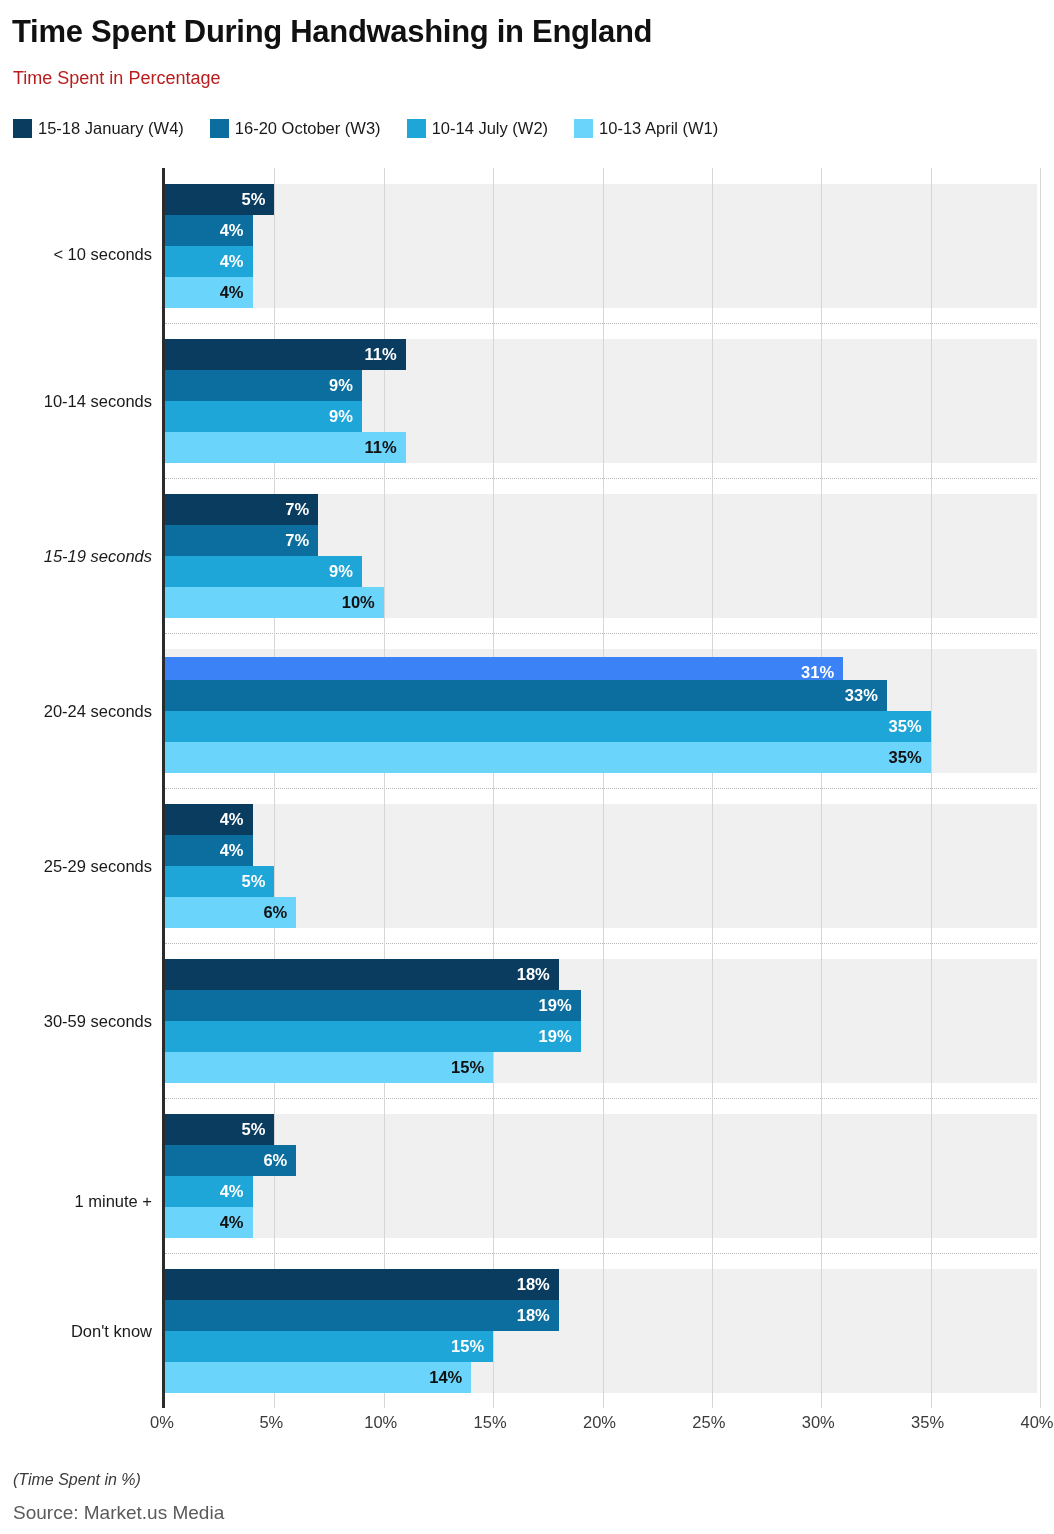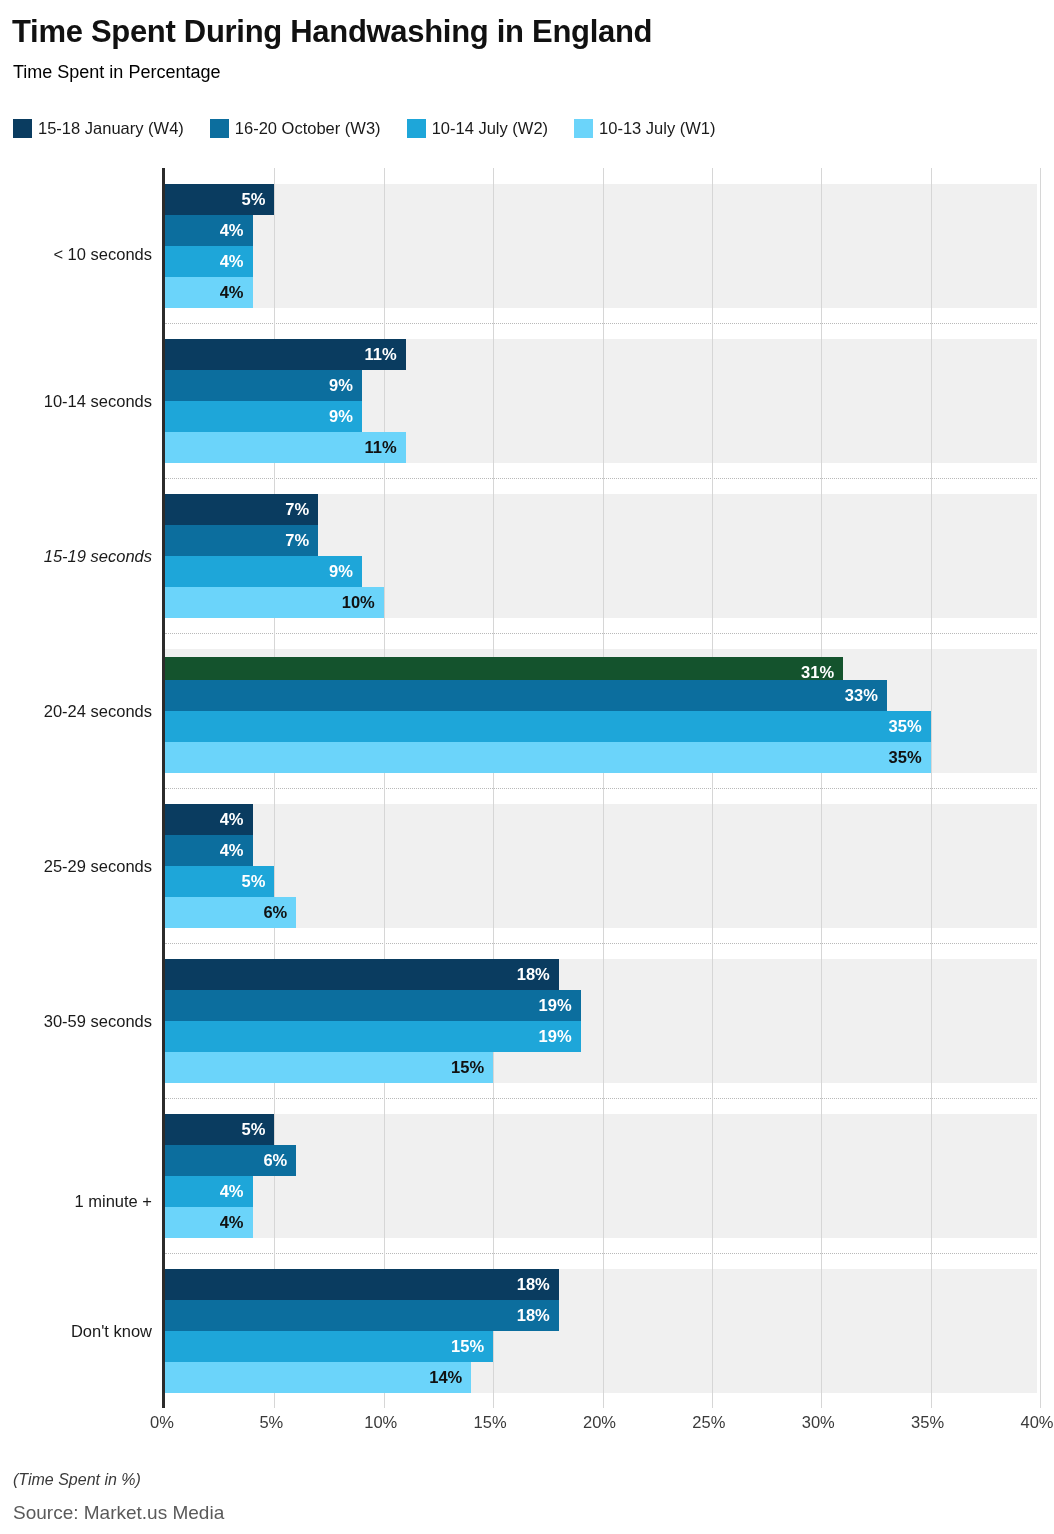--- a/index.html
+++ b/index.html
@@ -18,24 +18,24 @@
     position: absolute;
     left: 12px; top: 14px;
     font-size: 31px;
     font-weight: bold;
     letter-spacing: -0.3px;
     color: #111111;
     white-space: nowrap;
   }
   .subtitle {
     position: absolute;
-    left: 13px; top: 62px;
+    left: 13px; top: 68px;
     font-size: 18px;
     font-weight: normal;
-    color: #000000;
+    color: #b91c1c;
     white-space: nowrap;
   }
 
   
   .legend {
     position: absolute;
     left: 13px; top: 119px;
     display: flex;
     align-items: center;
     gap: 0px;
@@ -167,21 +167,21 @@
       <div class="legend-item">
         <span class="legend-swatch" style="background: rgb(12, 110, 158);"></span>
         <span class="legend-label">16-20 October (W3)</span>
       </div>
       <div class="legend-item">
         <span class="legend-swatch" style="background: rgb(30, 166, 217);"></span>
         <span class="legend-label">10-14 July (W2)</span>
       </div>
       <div class="legend-item">
         <span class="legend-swatch" style="background: rgb(107, 212, 250);"></span>
-        <span class="legend-label">10-13 July (W1)</span>
+        <span class="legend-label">10-13 April (W1)</span>
       </div>
     </div>
 
   <div class="chart">
     <div class="ylabels" id="ylabels">
         <div class="ylabel" style="top: 86px;">&lt; 10 seconds</div>
         <div class="ylabel" style="top: 232.5px;">10-14 seconds</div>
         <div class="ylabel" style="top: 387.5px; font-style: italic;">15-19 seconds</div>
         <div class="ylabel" style="top: 542.5px;">20-24 seconds</div>
         <div class="ylabel" style="top: 697.5px;">25-29 seconds</div>
@@ -250,21 +250,21 @@
         </div>
         <div class="bar" style="top: 356.5px; width: 153.125px; background: rgb(12, 110, 158);">
           <span class="bar-value v-dark">7%</span>
         </div>
         <div class="bar" style="top: 387.5px; width: 196.875px; background: rgb(30, 166, 217);">
           <span class="bar-value v-dark">9%</span>
         </div>
         <div class="bar" style="top: 418.5px; width: 218.75px; background: rgb(107, 212, 250);">
           <span class="bar-value v-light">10%</span>
         </div>
-        <div class="bar" style="top: 489px; width: 678.125px; background: #14532d; text-align: center;">
+        <div class="bar" style="top: 489px; width: 678.125px; background: #3b82f6; text-align: center;">
           <span class="bar-value v-dark">31%</span>
         </div>
         <div class="bar" style="top: 511.5px; width: 721.875px; background: rgb(12, 110, 158);">
           <span class="bar-value v-dark">33%</span>
         </div>
         <div class="bar" style="top: 542.5px; width: 765.625px; background: rgb(30, 166, 217);">
           <span class="bar-value v-dark">35%</span>
         </div>
         <div class="bar" style="top: 573.5px; width: 765.625px; background: rgb(107, 212, 250);">
           <span class="bar-value v-light">35%</span>

